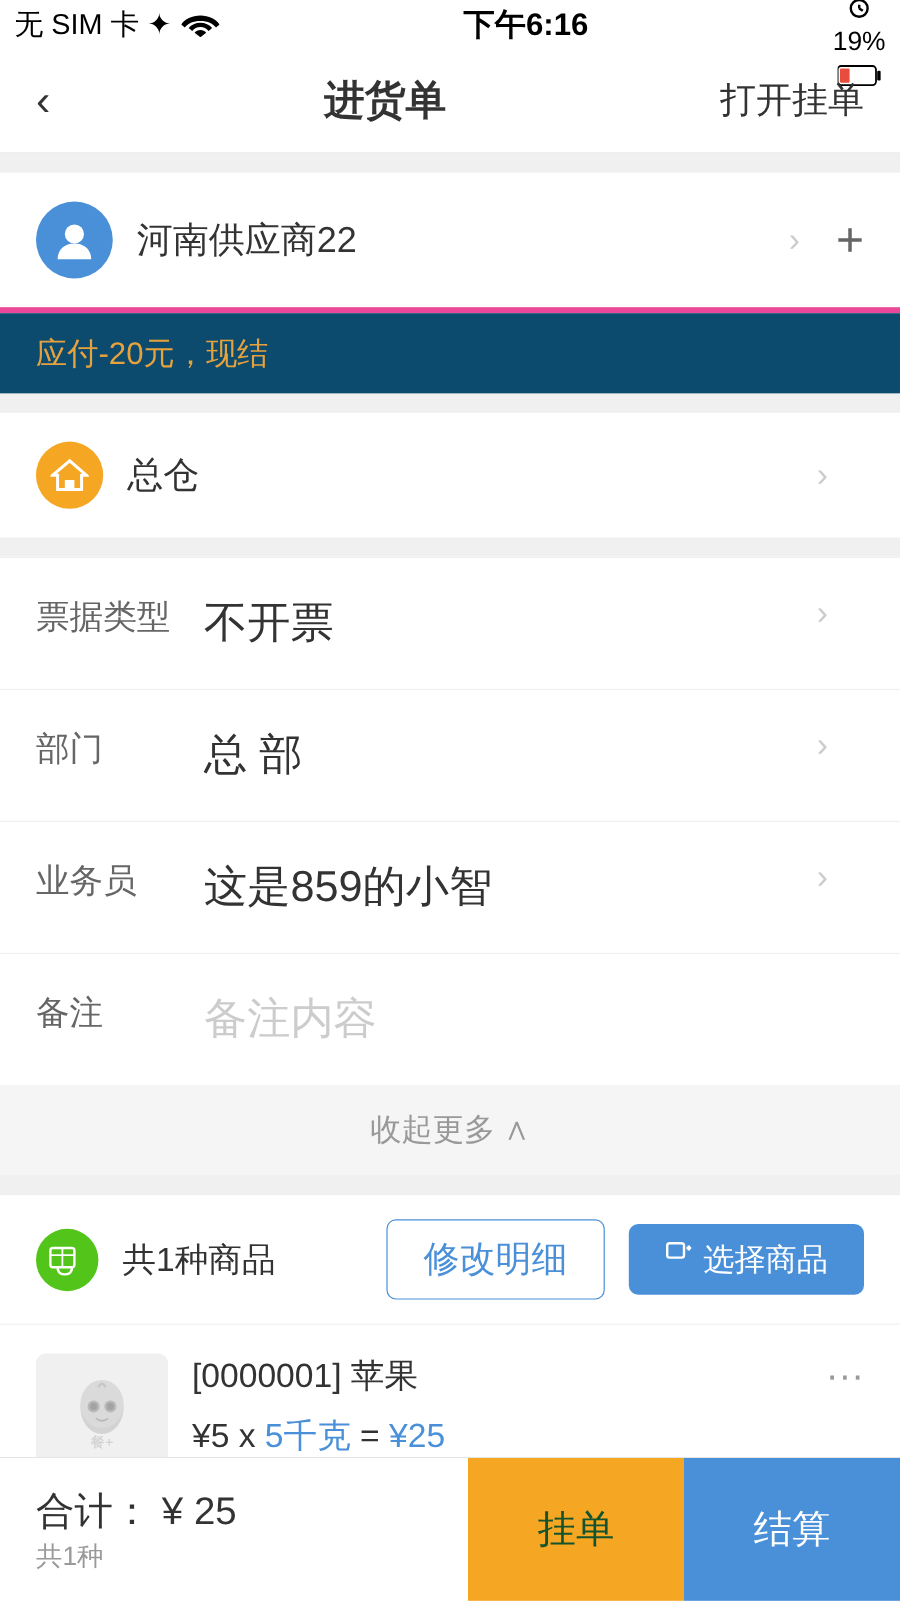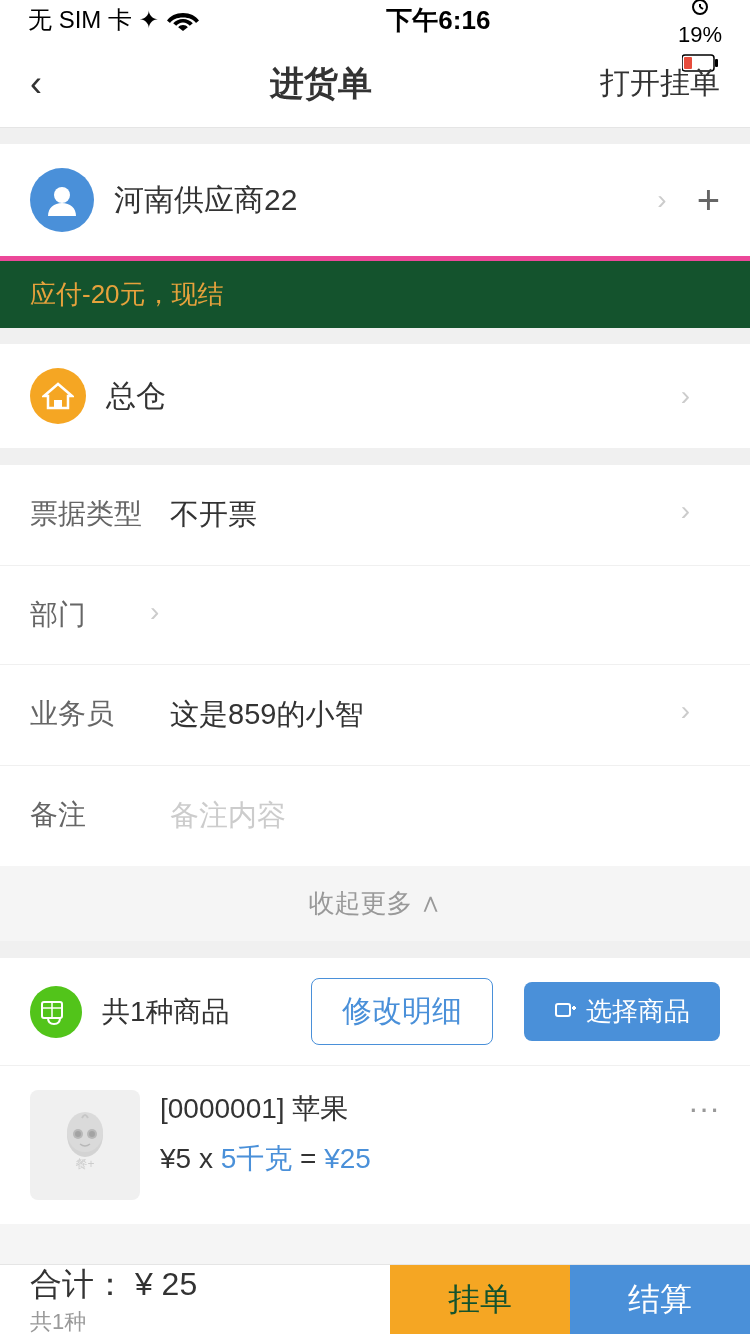--- a/index.html
+++ b/index.html
@@ -13,21 +13,21 @@
       font-size: 28px;
     }
 
     
     .status-bar {
       background: #fff;
       height: 40px;
       display: flex;
       align-items: center;
       justify-content: space-between;
-      padding: 0 28px;
+      padding: 0 12px;
       font-size: 24px;
       color: #000;
       gap: 28px;
     }
     .status-left { display: flex; align-items: center; gap: 8px; }
     .status-center { font-weight: 600; font-size: 26px; }
     .status-right { display: flex; align-items: center; gap: 6px; font-size: 22px; flex-direction: column; }
 
     
     .nav-bar {
@@ -97,21 +97,21 @@
       margin-right: 30px;
     }
     .add-btn {
       font-size: 40px;
       color: #666;
       line-height: 1;
     }
 
     
     .notice-bar {
-      background: #14532d;
+      background: #0c4a6e;
       padding: 16px 30px;
       font-size: 26px;
       color: #e6a23c;
     }
 
     
     .warehouse-row {
       background: #fff;
       display: flex;
       align-items: center;
@@ -141,21 +141,21 @@
       border-top: 1px solid #f0f0f0;
     }
     .form-label {
       font-size: 28px;
       color: #666;
       width: 120px;
       flex-shrink: 0;
     }
     .form-value {
       flex: 1;
-      font-size: 29px;
+      font-size: 36px;
       color: #333;
       padding-left: 20px;
     }
     .form-value.placeholder {
       color: #ccc;
     }
 
     
     .collapse-row {
       background: #f5f5f5;
@@ -202,23 +202,22 @@
     }
     .btn-primary {
       background: #4a90d9;
       color: #fff;
       border: none;
       padding: 12px 30px;
       border-radius: 8px;
       font-size: 26px;
       cursor: pointer;
       display: flex;
-      align-items: center;
+      align-items: flex-start;
       gap: 8px;
-      margin-left: 11px;
     }
 
     
     .product-item {
       background: #fff;
       display: flex;
       align-items: flex-start;
       padding: 24px 30px;
       border-top: 1px solid #f0f0f0;
       gap: 20px;
@@ -256,21 +255,21 @@
       color: #999;
       font-size: 32px;
     }
 
     
     .bottom-bar {
       position: fixed;
       bottom: 0;
       left: 0;
       width: 750px;
-      height: 70px;
+      height: 120px;
       display: flex;
       align-items: stretch;
       background: #fff;
       border-top: 1px solid #e5e5e5;
     }
     .total-section {
       flex: 1;
       display: flex;
       flex-direction: column;
       justify-content: center;
@@ -385,20 +384,21 @@
 <div class="card">
 
   <div class="form-row">
     <span class="form-label">票据类型</span>
     <span class="form-value">不开票</span>
     <span class="chevron-right">›</span>
   </div>
 
   <div class="form-row">
     <span class="form-label">部门</span>
+    <span class="form-value">总 部</span>
     <span class="chevron-right">›</span>
   </div>
 
   <div class="form-row">
     <span class="form-label">业务员</span>
     <span class="form-value">这是859的小智</span>
     <span class="chevron-right">›</span>
   </div>
 
   <div class="form-row">

